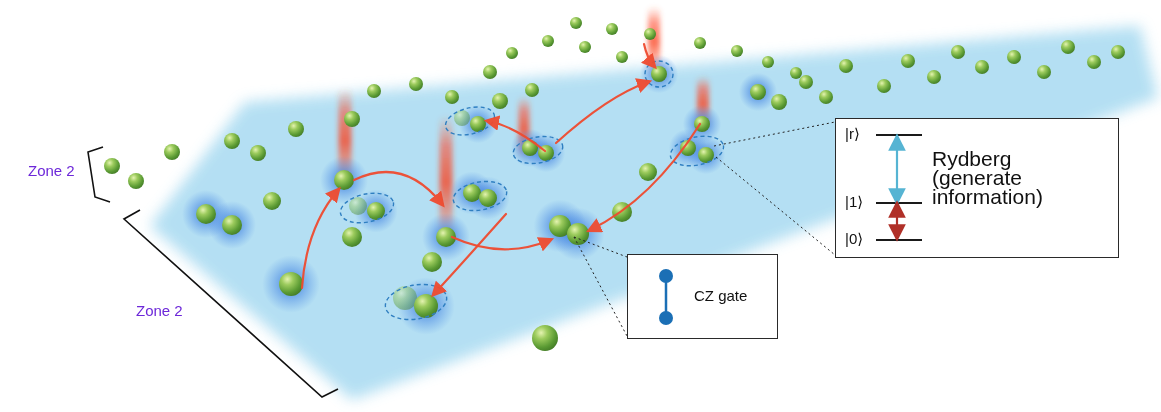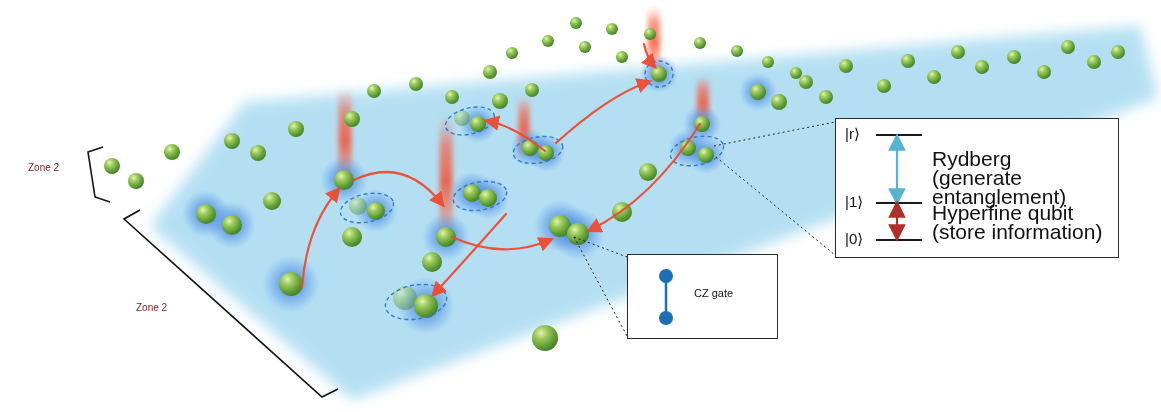--- a/index.html
+++ b/index.html
@@ -1,25 +1,25 @@
 <!DOCTYPE html>
 <html><head>
 <meta charset="utf-8">
 <style>
   html,body{margin:0;padding:0;background:#fff;}
   .fig{position:relative;width:1161px;height:412px;background:#ffffff;overflow:hidden;
        font-family:"Liberation Sans",sans-serif;color:#111;}
   #scene-svg{position:absolute;left:0;top:0;}
-  .zone-label{position:absolute;font-size:10px;color:#7f1d1d;}
+  .zone-label{position:absolute;font-size:15px;color:#6d28d9;}
   #zone2-label{left:28px;top:162px;}
   #zone1-label{left:136px;top:302px;}
   .callout{position:absolute;background:#ffffff;border:1.3px solid #2a2a2a;box-sizing:border-box;}
   #cz-box{left:627px;top:254px;width:151px;height:85px;}
   #cz-symbol{position:absolute;left:16px;top:10px;}
-  #cz-label{position:absolute;left:66px;top:32px;font-size:11px;}
+  #cz-label{position:absolute;left:66px;top:32px;font-size:15px;}
   #levels-box{left:835px;top:118px;width:284px;height:140px;}
   .ket{position:absolute;left:9px;width:34px;font-size:15px;}
   .lvl{position:absolute;left:40px;width:46px;height:2px;background:#1a1a1a;}
   .lvl-arrows{position:absolute;left:0;top:0;}
   .lvl-text{position:absolute;font-size:21px;line-height:19px;}
   #rydberg-text{left:96px;top:30px;}
   #hyperfine-text{left:96px;top:84px;}
 </style>
 </head>
 <body>
@@ -214,21 +214,17 @@
         <marker id="rdHead" markerWidth="8" markerHeight="8" refX="4" refY="4" orient="auto-start-reverse">
           <path d="M0,0 L8,4 L0,8 z" fill="#b03028"></path>
         </marker>
       </defs>
       <line x1="61" y1="23" x2="61" y2="78" stroke="#56b4d3" stroke-width="2.2" marker-start="url(#cyHead)" marker-end="url(#cyHead)"></line>
       <line x1="61" y1="90" x2="61" y2="114" stroke="#b03028" stroke-width="2.2" marker-start="url(#rdHead)" marker-end="url(#rdHead)"></line>
     </svg>
 
     <div class="lvl-text" id="rydberg-text">
       <div>Rydberg</div>
-      <div>(generate entanglement)</div>
-    </div>
-    <div class="lvl-text" id="hyperfine-text">
-      <div>Hyperfine qubit</div>
-      <div>(store information)</div>
+      <div>(generate information)</div>
     </div>
   </div>
 
 </div>
 
 </body></html>

